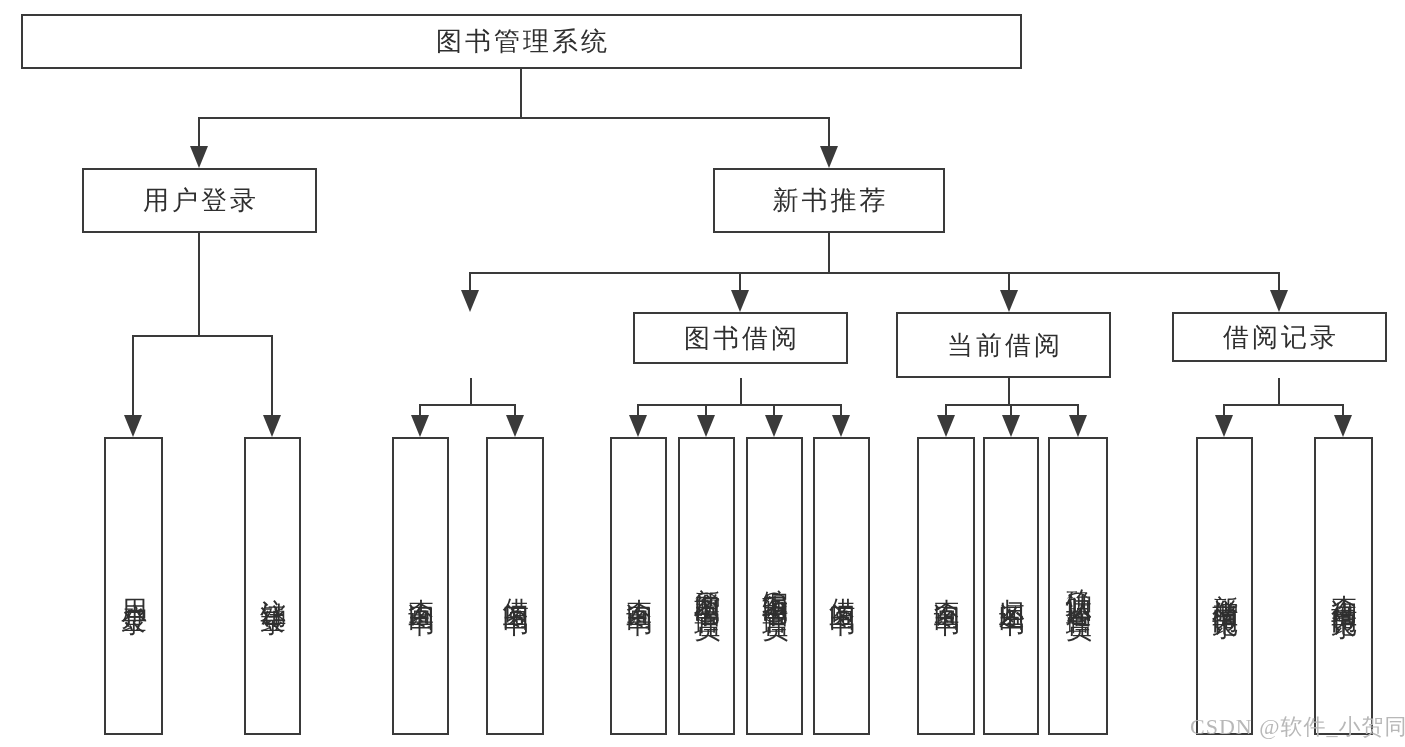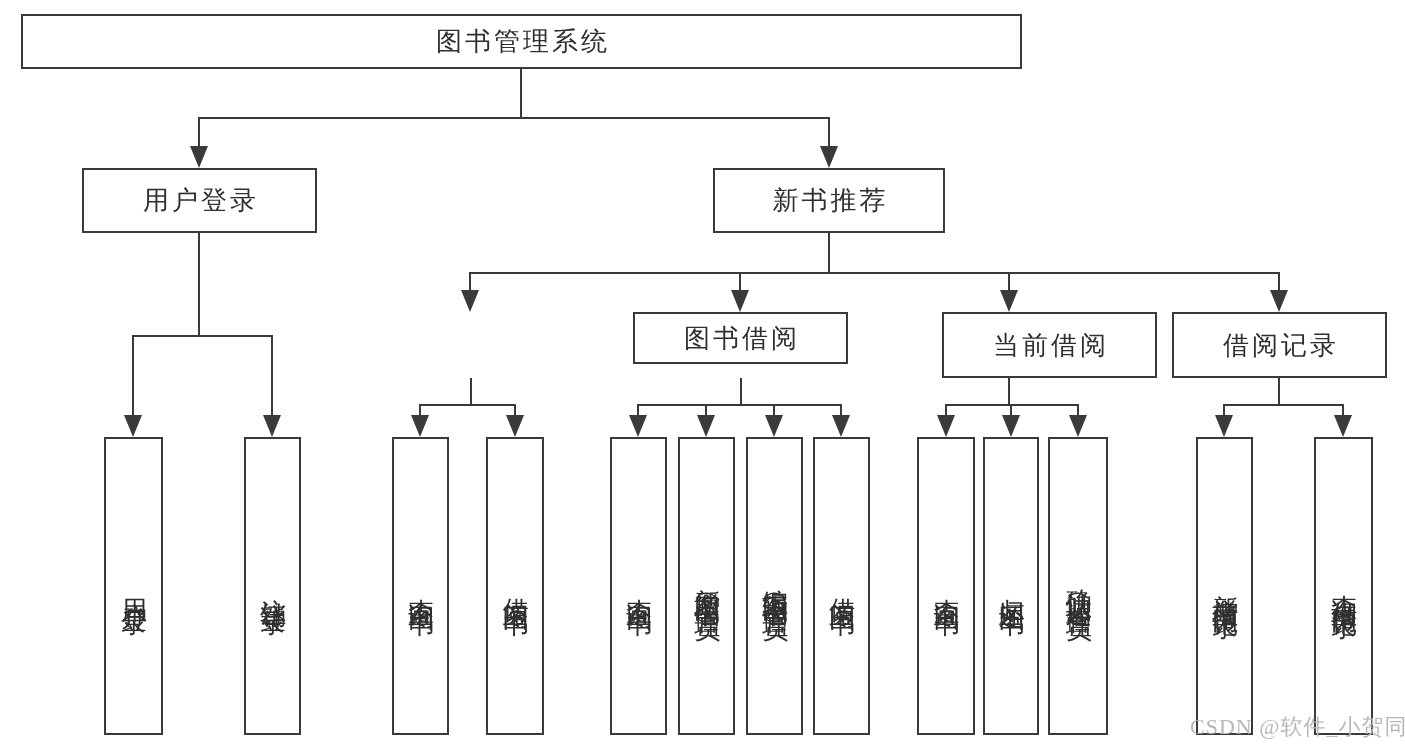--- a/index.html
+++ b/index.html
@@ -81,24 +81,24 @@
   <div class="vline" style="left:739px;top:272px;height:20px"></div>
   <div class="arrow" style="left:731px;top:290px"></div>
   <div class="vline" style="left:1008px;top:272px;height:20px"></div>
   <div class="arrow" style="left:1000px;top:290px"></div>
   <div class="vline" style="left:1278px;top:272px;height:20px"></div>
   <div class="arrow" style="left:1270px;top:290px"></div>
 
   <div class="box h" style="left:633px;top:312px;width:215px;height:52px">
     <span>图书借阅</span>
   </div>
-  <div class="box h" style="left:942px;top:312px;width:215px;height:66px">
+  <div class="box h" style="left:896px;top:312px;width:215px;height:66px">
     <span>当前借阅</span>
   </div>
-  <div class="box h" style="left:1172px;top:312px;width:215px;height:66px">
+  <div class="box h" style="left:1172px;top:312px;width:215px;height:50px">
     <span>借阅记录</span>
   </div>
 
   <div class="vline" style="left:470px;top:378px;height:28px"></div>
   <div class="hline" style="left:419px;top:404px;width:97px"></div>
   <div class="vline" style="left:419px;top:404px;height:13px"></div>
   <div class="arrow" style="left:411px;top:415px"></div>
   <div class="vline" style="left:514px;top:404px;height:13px"></div>
   <div class="arrow" style="left:506px;top:415px"></div>
 

